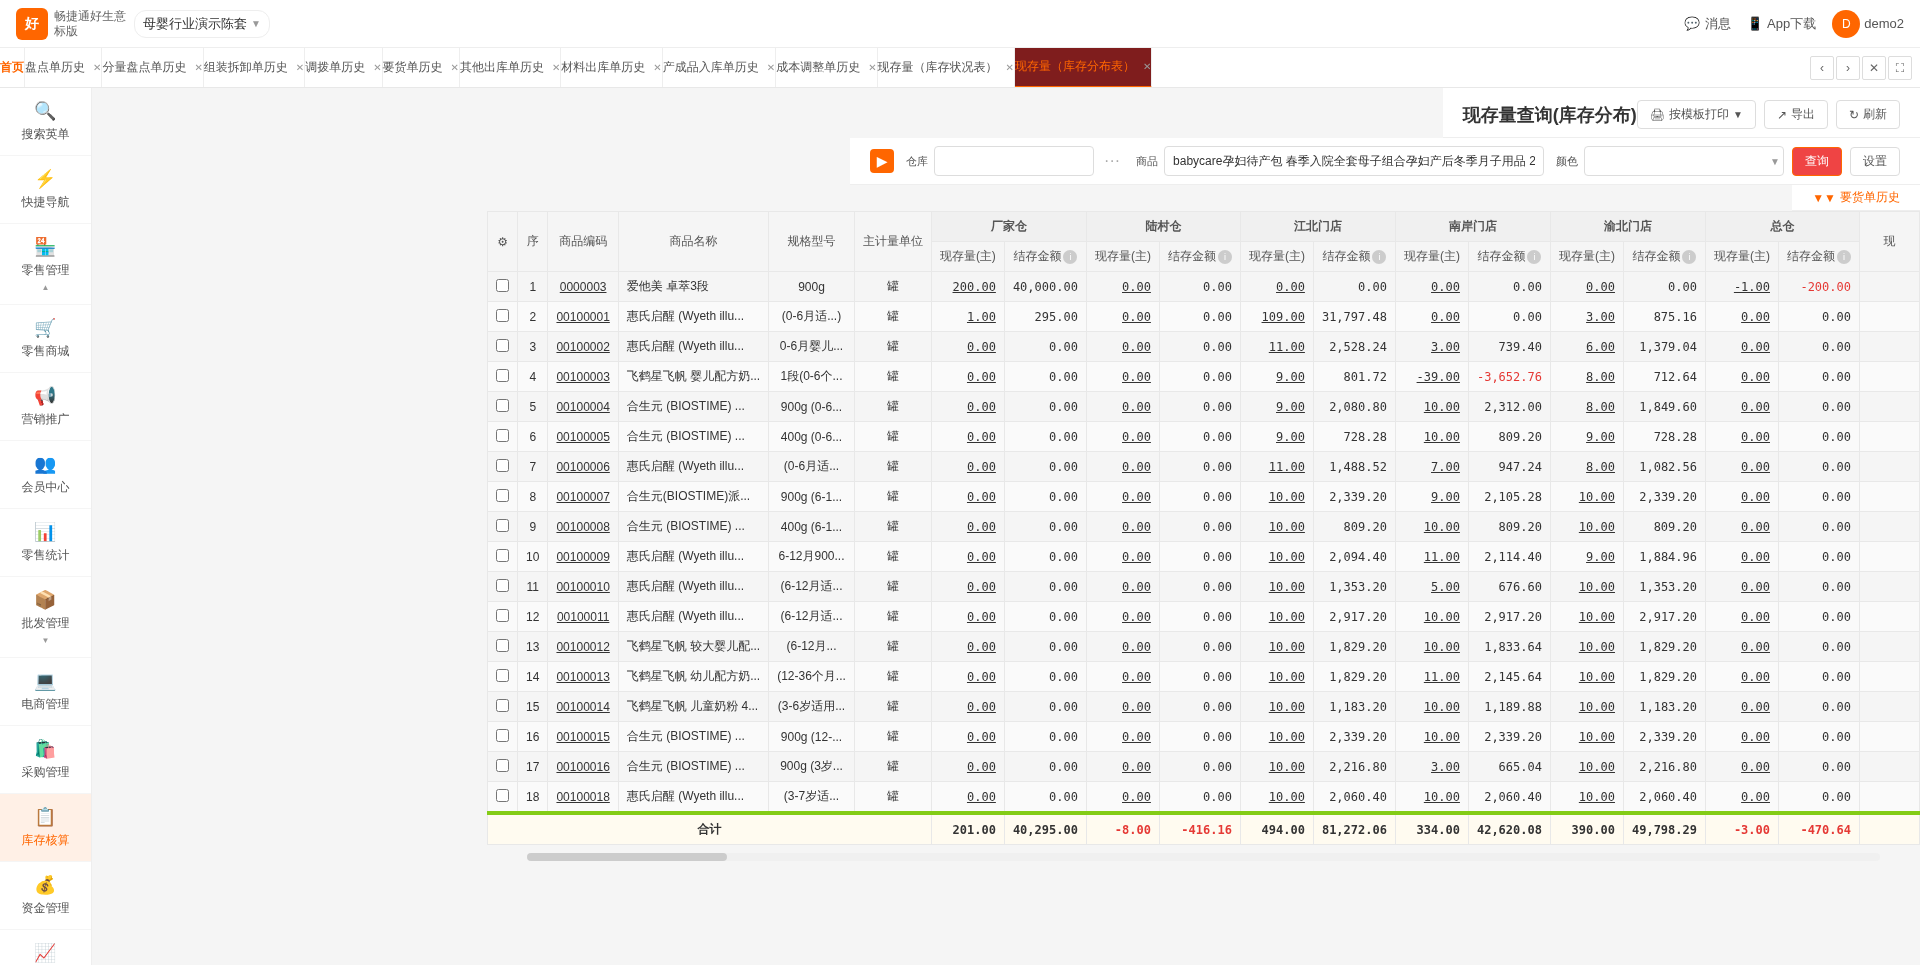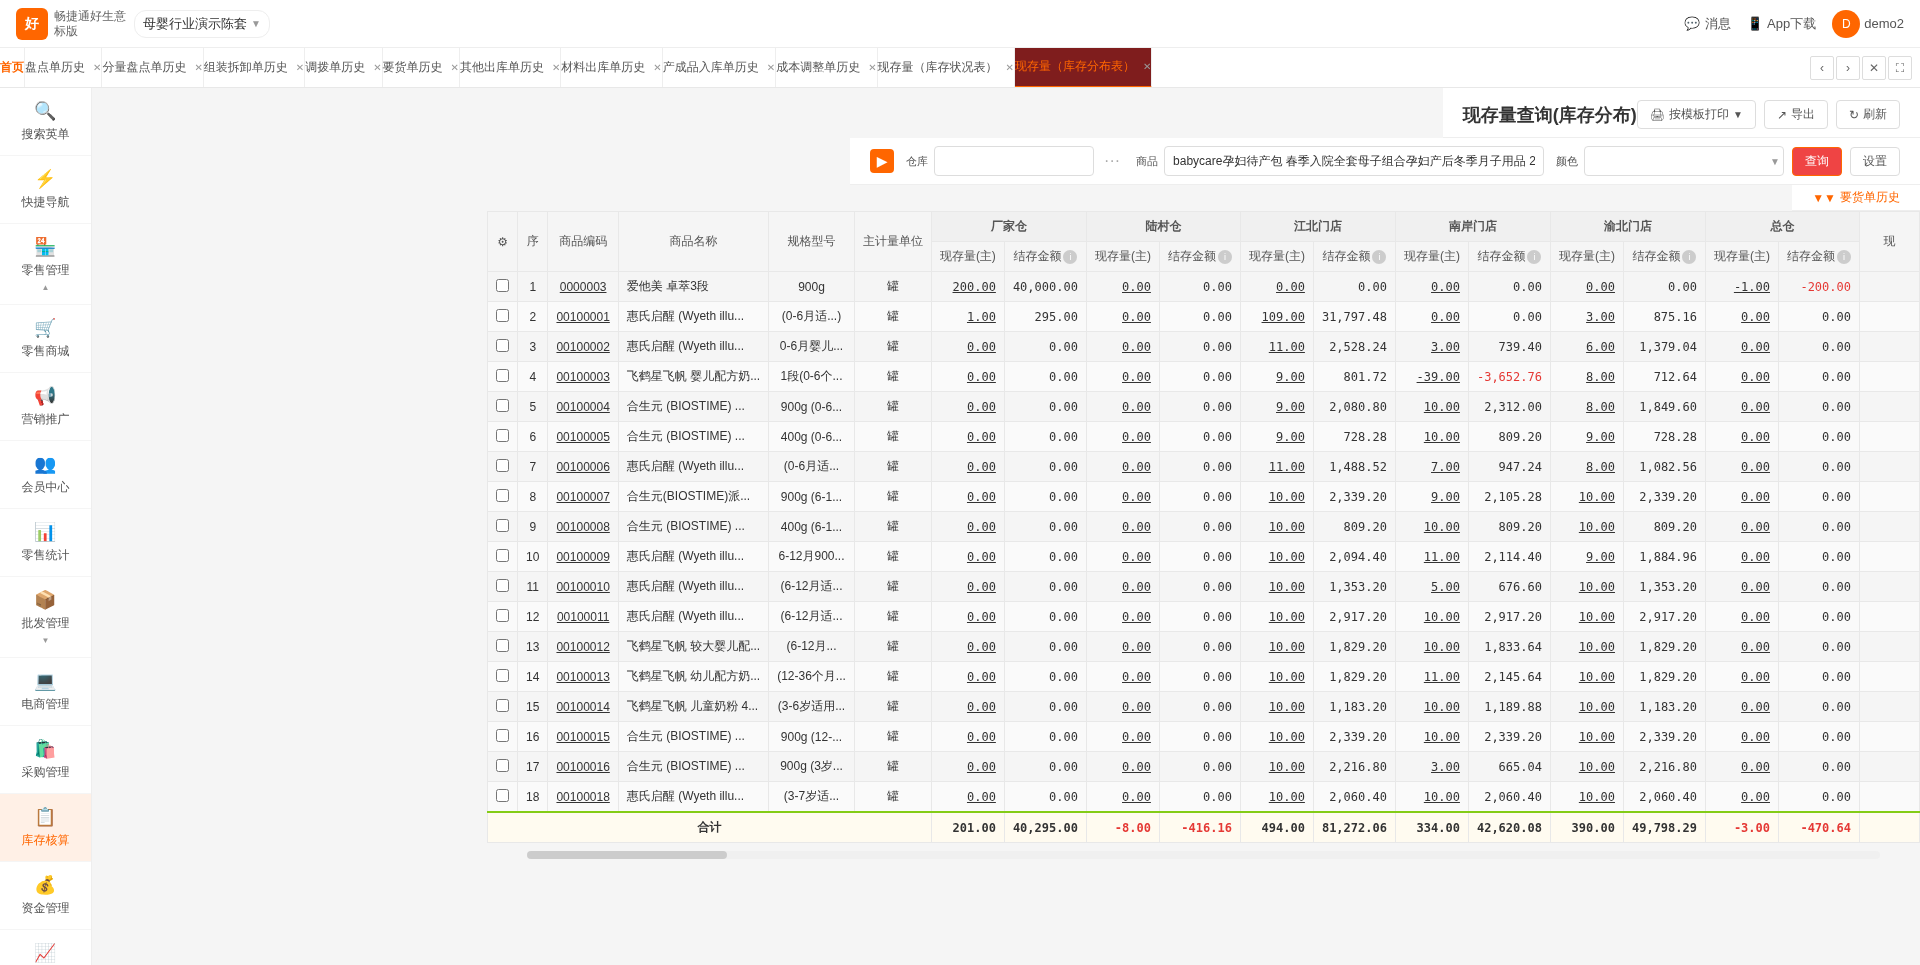--- a/index.html
+++ b/index.html
@@ -65,21 +65,21 @@
     .data-table th, .data-table td { border: 1px solid #e8e8e8; padding: 6px 8px; white-space: nowrap; }
     .data-table thead th { background: #f5f5f5; color: #555; font-weight: normal; text-align: center; }
     .data-table thead .group-header { background: #f0f0f0; font-weight: bold; text-align: center; }
     .data-table tbody tr:nth-child(even) { background: #fafafa; }
     .data-table td { text-align: center; color: #333; }
     .data-table td.left { text-align: left; }
     .data-table td.num { text-align: right; font-family: monospace; }
     .data-table td.red { color: #e53935; }
     .data-table td.underline { text-decoration: underline; cursor: pointer; color: #333; }
     .data-table .footer-row { background: #fffbf0 !important; font-weight: bold; }
-    .data-table .footer-row td { border-top: 2px solid #84cc16; margin-top: 20px; }
+    .data-table .footer-row td { border-top: 4px solid #84cc16; margin-top: 20px; }
     .col-settings { width: 28px; }
     .info-icon { display: inline-block; width: 14px; height: 14px; background: #ccc; border-radius: 50%; color: #fff; font-size: 9px; text-align: center; line-height: 14px; margin-left: 2px; cursor: pointer; }
     .scrollbar-track { height: 8px; background: #f0f0f0; border-radius: 4px; margin: 4px 20px; }
     .scrollbar-thumb { height: 8px; width: 200px; background: #ccc; border-radius: 4px; }
   </style>
 </head>
 <body>
 
 <div class="app-container">
 

